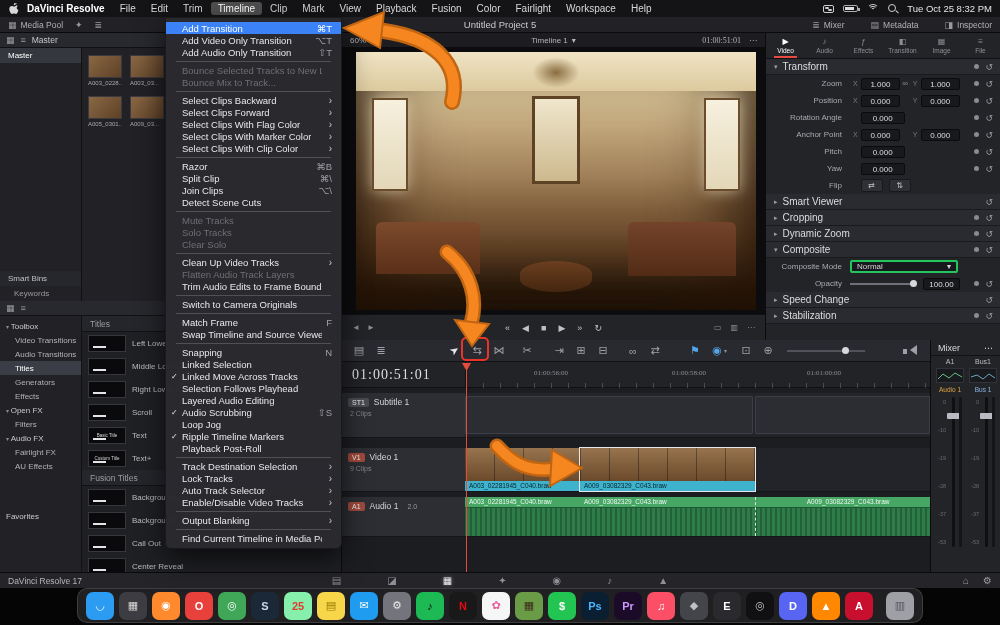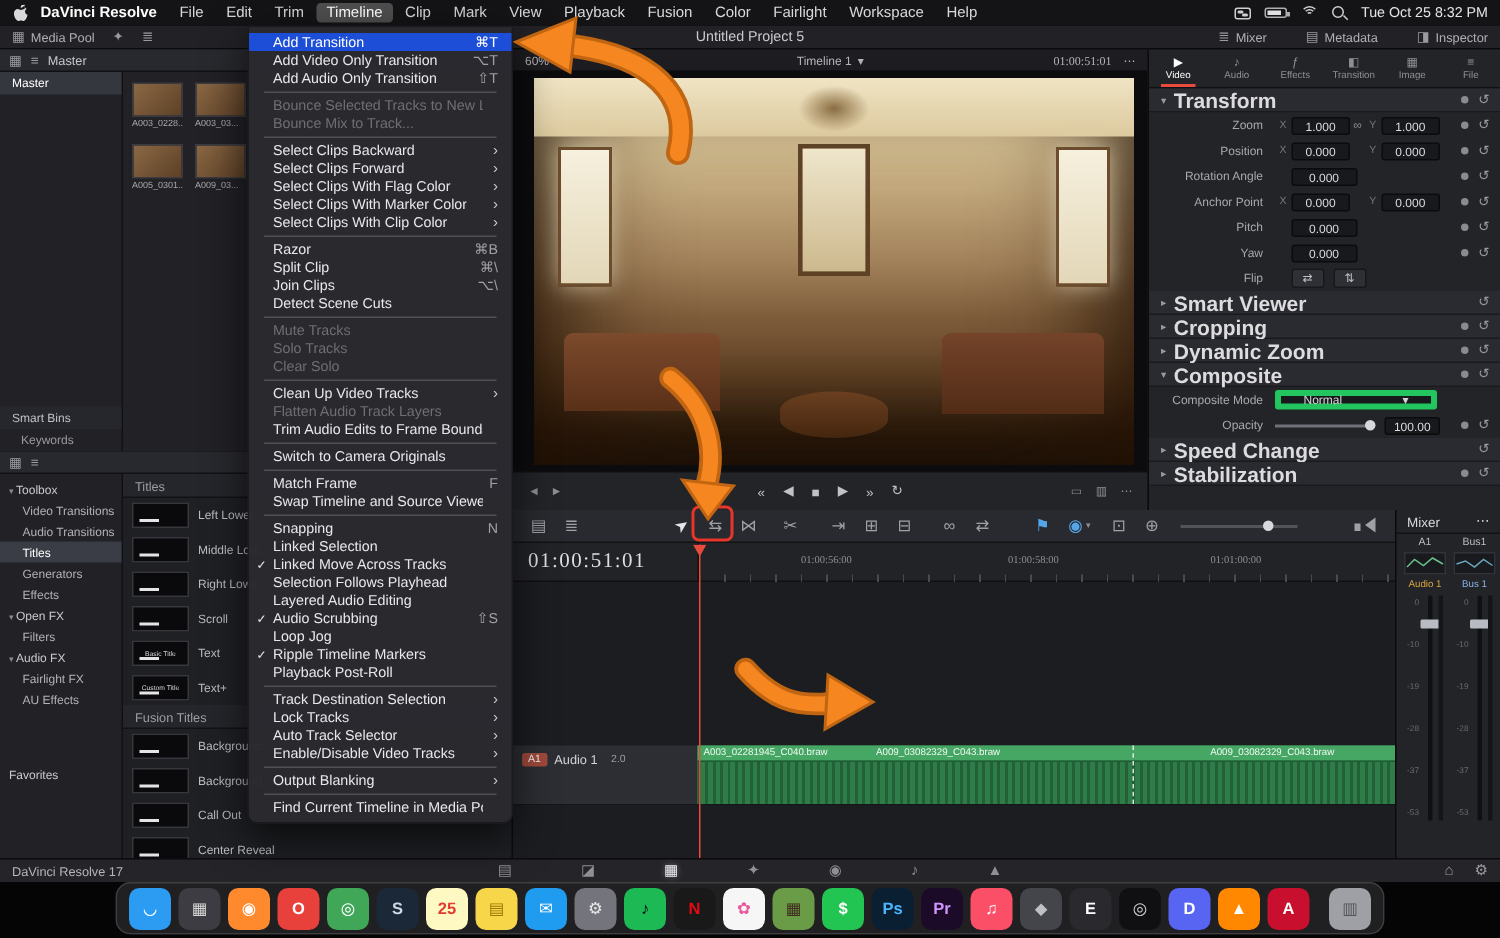--- a/index.html
+++ b/index.html
@@ -91,32 +91,32 @@
 #inspector{position:absolute;left:765px;top:33px;width:235px;height:307px;background:#232428;border-left:1px solid #0b0b0d}
 #insp-head{height:13px;line-height:13px;text-align:center;font-size:8px;color:#c6c6ca;background:#27282d;border-bottom:1px solid #121215;white-space:nowrap;overflow:hidden}
 #insp-tabs{height:26px;display:grid;grid-template-columns:repeat(6,1fr);border-bottom:1px solid #101014}
 .itab{display:flex;flex-direction:column;align-items:center;justify-content:center;gap:1px;color:#8e8e94;position:relative}
 .itab .tg{font-size:8px;line-height:8px}
 .itab .tl{font-size:6.5px}
 .itab.active{color:#fff}
 .itab.active::after{content:"";position:absolute;bottom:0;left:20%;width:60%;height:2px;background:#e64b3d}
 .sec-hdr{height:16px;background:#2a2b30;border-bottom:1px solid #1a1a1e;display:flex;align-items:center;padding:0 8px;position:relative}
 .sec-hdr .car{font-size:7px;color:#9a9aa0;margin-right:5px}
-.sec-hdr .st{font-size:14px;color:#dcdcde;font-weight:bold}
+.sec-hdr .st{font-size:10px;color:#dcdcde;font-weight:normal}
 .sec-r{position:absolute;right:7px;display:flex;align-items:center;gap:6px}
 .dot{width:5px;height:5px;border-radius:50%;background:#8a8a90}
 .rst{font-size:9px;color:#9a9aa0}
 .irow{height:17px;display:flex;align-items:center;position:relative;padding-right:40px}
 .ilabel{width:76px;text-align:right;font-size:8px;color:#a8a8ae;margin-right:8px;flex:none}
 .axis{font-size:7px;color:#77777d;margin:0 3px}
 .numbox{width:44px;height:12px;background:#18191c;border:1px solid #0b0b0d;border-radius:2px;font-size:8px;color:#dcdcde;text-align:center;line-height:11px}
 .linkic{font-size:8px;color:#8a8a90;margin:0 2px}
 .irow .sec-r{right:7px}
 .fbtn{width:22px;height:13px;background:#2e3036;border:1px solid #17181b;border-radius:2px;color:#c0c0c6;font-size:8px;line-height:12px;text-align:center;margin-right:6px}
-.ddown{width:108px;height:13px;background:#18191c;border:4px solid #22c55e;border-radius:2px;font-size:8px;color:#d4d4d8;display:flex;justify-content:space-between;align-items:center;padding:0 15px}
+.ddown{width:108px;height:13px;background:#18191c;border:2px solid #22c55e;border-radius:2px;font-size:8px;color:#d4d4d8;display:flex;justify-content:space-between;align-items:center;padding:0 5px}
 .slider{width:78px;height:2px;background:#70707a;position:relative;margin-right:8px}
 .sknob{position:absolute;right:-2px;top:-2.5px;width:7px;height:7px;border-radius:50%;background:#d8d8dc}
 
 
 #timelinep{position:absolute;left:342px;top:340px;width:588px;height:232px;background:#1f2024}
 #tl-toolbar{height:22px;background:#292a2f;border-bottom:1px solid #121215;display:flex;align-items:center;padding:0 4px}
 .tool{width:22px;height:18px;display:flex;align-items:center;justify-content:center;color:#9da0a6;font-size:11px;position:relative;flex:none}
 .tool.white{color:#e6e6ea}
 .tool.blue{color:#55a6e8}
 .tool.rot span{display:inline-block;transform:rotate(-35deg)}
@@ -182,21 +182,21 @@
 
 #tl-menu{position:absolute;left:165px;top:17px;width:177px;background:rgba(42,42,47,.98);border:1px solid #1a1a1e;border-radius:0 0 6px 6px;box-shadow:0 10px 28px rgba(0,0,0,.65);z-index:40;padding:4px 0}
 .mi{display:flex;align-items:center;height:12px;padding:0 9px 0 5px;font-size:9.5px;color:#e8e8ec;white-space:nowrap}
 .mi .chk{width:11px;font-size:8px;visibility:hidden;flex:none}
 .mi.checked .chk{visibility:visible}
 .mi .ml{flex:1;overflow:hidden}
 .mi .ms{color:#9fa0a6;margin-left:10px}
 .mi .sar{display:none;color:#c8c8cc;margin-left:8px;font-size:10px}
 .mi.sub .sar{display:inline}
 .mi.dis .ml{color:#6e6e74}
-.mi.hl{background:#1d4ed8}
+.mi.hl{background:#3b82f6}
 .mi.hl .ml,.mi.hl .ms{color:#fff}
 .mi.sep{height:6px;padding:0 0}
 .mi.sep::before{content:"";flex:1;height:1px;background:#505056;margin:0 10px}
 
 
 #arrows{position:absolute;left:0;top:0;z-index:50;pointer-events:none}
 #red-anno{position:absolute;left:461px;top:337px;width:28px;height:24px;border:2.5px solid #e8352a;border-radius:5px;z-index:45;pointer-events:none}
 </style>
 </head>
 <body>
@@ -654,21 +654,53 @@
   <div id="tl-tcrow">
     <span id="tl-bigtc" class="mono">01:00:51:01</span>
     <div id="ruler">
       <span class="rlabel mono" style="left:85px">01:00:56:00</span>
       <span class="rlabel mono" style="left:223px">01:00:58:00</span>
       <span class="rlabel mono" style="left:358px">01:01:00:00</span>
     </div>
   </div>
   <div id="tracks">
 
-
+    <div class="trackrow" style="top:5px;height:45px">
+      <div class="thead">
+        <div class="thl1">
+          <span class="tbadge">ST1</span>
+          <span class="tname">Subtitle 1</span>
+        </div>
+        <div class="tinfo">2 Clips</div>
+      </div>
+      <div class="tlane">
+        <div class="subclip" style="left:0;width:288px"></div>
+        <div class="subclip" style="left:290px;width:175px"></div>
+      </div>
+    </div>
+
+    <div class="trackrow" style="top:60px;height:44px">
+      <div class="thead">
+        <div class="thl1">
+          <span class="tbadge armed">V1</span>
+          <span class="tname">Video 1</span>
+        </div>
+        <div class="tinfo">9 Clips</div>
+      </div>
+      <div class="tlane">
+        <div class="vclip" style="left:0;width:115px">
+          <div class="vthumbs"></div>
+          <div class="vlabel">A003_02281945_C040.braw</div>
+        </div>
+        <div class="vclip selected" style="left:115px;width:175px">
+          <div class="vthumbs"></div>
+          <div class="vlabel">A009_03082329_C043.braw</div>
+        </div>
+      </div>
+    </div>
 
     <div class="trackrow" style="top:109px;height:40px">
       <div class="thead">
         <div class="thl1">
           <span class="tbadge armed">A1</span>
           <span class="tname">Audio 1</span>
           <span class="tchan">2.0</span>
         </div>
       </div>
       <div class="tlane">
@@ -776,21 +808,21 @@
     <span class="dapp" style="background: rgb(60, 60, 66); color: rgb(216, 216, 216);">▦</span>
 
     <span class="dapp" style="background: rgb(255, 138, 46); color: rgb(255, 255, 255);">◉</span>
 
     <span class="dapp" style="background: rgb(232, 65, 60); color: rgb(255, 255, 255);">O</span>
 
     <span class="dapp" style="background: rgb(63, 167, 87); color: rgb(255, 255, 255);">◎</span>
 
     <span class="dapp" style="background: rgb(27, 40, 56); color: rgb(207, 216, 227);">S</span>
 
-    <span class="dapp" style="background: #fef9c3; color: rgb(226, 59, 48);">25</span>
+    <span class="dapp" style="background: #86efac; color: rgb(226, 59, 48);">25</span>
 
     <span class="dapp" style="background: rgb(247, 214, 74); color: rgb(154, 123, 0);">▤</span>
 
     <span class="dapp" style="background: rgb(31, 155, 239); color: rgb(255, 255, 255);">✉</span>
 
     <span class="dapp" style="background: rgb(116, 116, 124); color: rgb(232, 232, 232);">⚙</span>
 
     <span class="dapp" style="background: rgb(29, 185, 84); color: rgb(12, 12, 12);">♪</span>
 
     <span class="dapp" style="background: rgb(25, 25, 25); color: rgb(229, 9, 20);">N</span>

